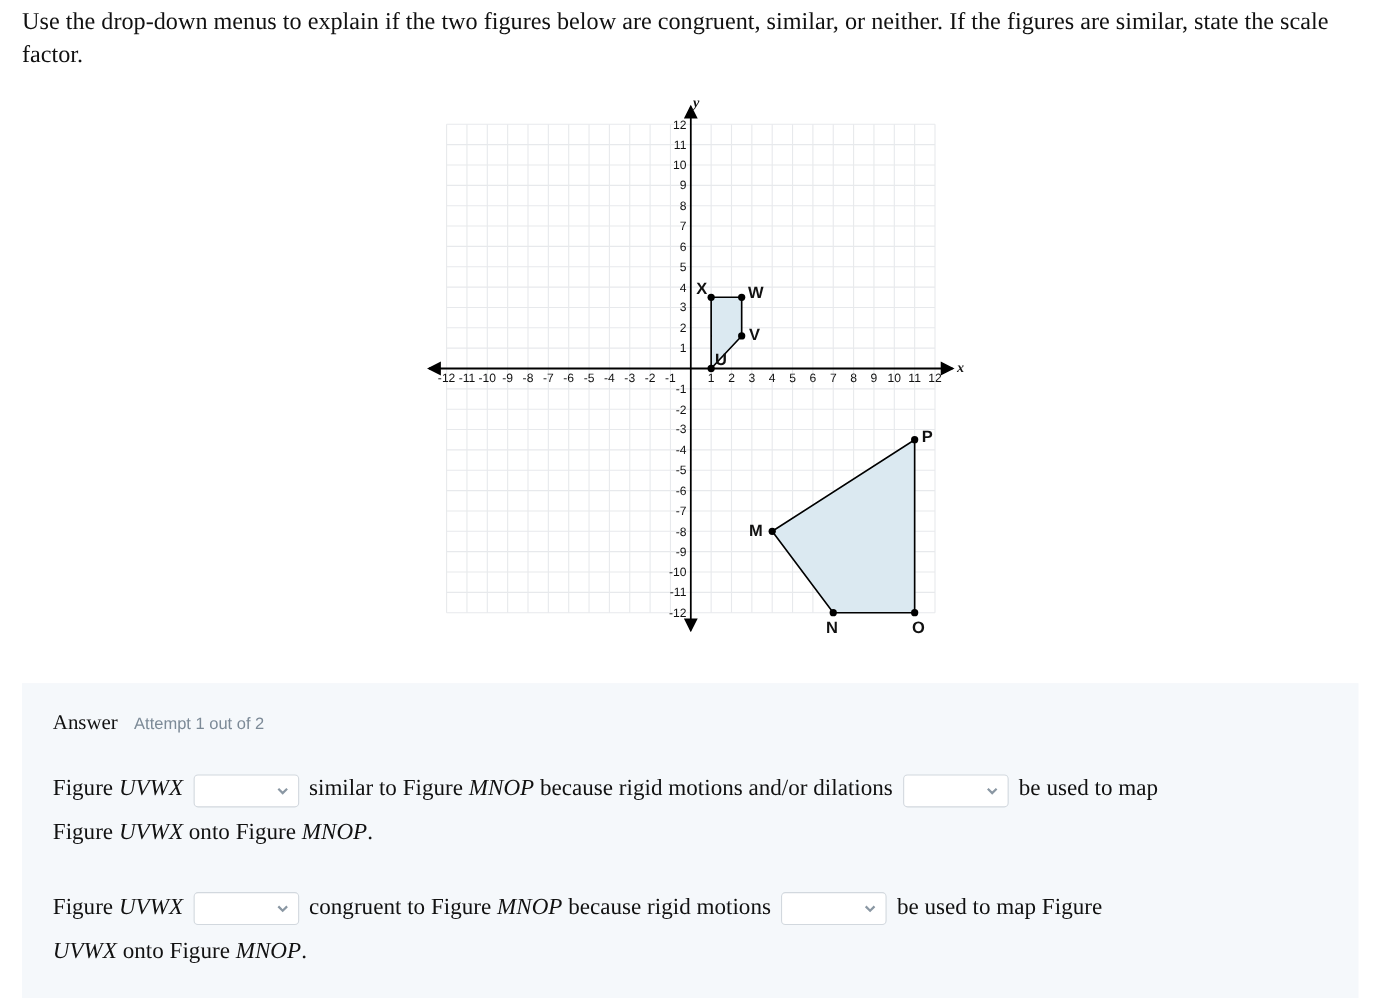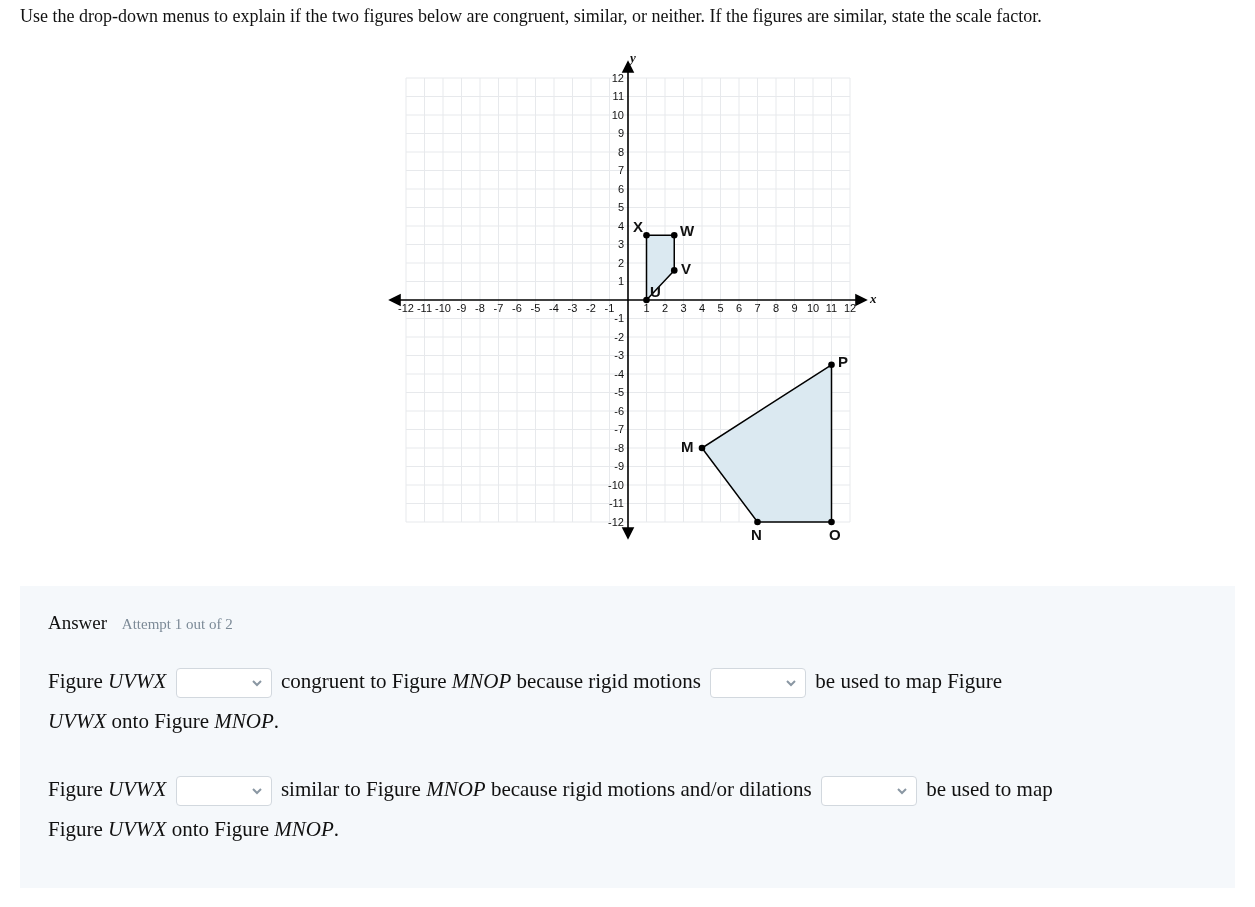--- a/index.html
+++ b/index.html
@@ -1,22 +1,22 @@
 <!DOCTYPE html>
 <html><head>
 <meta charset="utf-8">
 <style>
   html,body{margin:0;padding:0;font-family:"Times New Roman",Georgia,serif;color:#111;background:#fff}
   .page{width:1255px;margin:0 auto;padding:0 20px;box-sizing:border-box}
-  .prompt{font-size:18px;line-height:1.35;padding:4px 0 12px;font-family:Georgia,"Times New Roman",serif}
+  .prompt{font-size:22px;line-height:1.35;padding:4px 0 12px;font-family:Georgia,"Times New Roman",serif}
   .graph-wrap{display:flex;justify-content:center;padding:10px 0 30px}
   .answer-block{background:#f5f8fb;padding:26px 28px 38px;margin-top:6px}
   .ans-head{font-size:19px}
   .ans-head b{font-weight:400}
-  .attempt{color:#7c8a97;font-size:15px;margin-left:10px;font-family:Liberation Serif, serif}
+  .attempt{color:#7c8a97;font-size:15px;margin-left:10px;font-family:Liberation Sans, sans-serif}
   .sentence{font-size:21px;line-height:1.9;margin-top:28px;font-family:Georgia,"Times New Roman",serif}
   .fig{font-style:italic}
   .dd{display:inline-flex;align-items:center;justify-content:flex-end;min-width:96px;height:30px;padding:0 8px 0 14px;margin:0 4px;vertical-align:middle;background:#fff;border:1px solid #d2d8de;border-radius:4px;box-sizing:border-box;font-family:Arial,Helvetica,sans-serif;font-size:14px;color:#555}
   .dd .chev{margin-left:auto}
   svg.chev{width:12px;height:12px}
   svg.chev path{stroke:#8a97a3;stroke-width:2;fill:none}
   .tick-label{font:11px Arial,Helvetica,sans-serif;fill:#111}
   .pt-label{font:700 15px Arial,Helvetica,sans-serif;fill:#111}
   .axis-label{font:italic 700 13px "Times New Roman",serif;fill:#111}
 </style>
@@ -181,44 +181,44 @@
   </div>
 
   <div class="sentence">
     <span>Figure </span><span class="fig">UVWX</span>
     <span class="dd">
       <span></span>
       <svg class="chev">
             <path d="M2 4 L6 8 L10 4"></path>
           </svg>
     </span>
+    <span> similar to Figure </span><span class="fig">MNOP</span><span> because rigid motions and/or dilations </span>
+    <span class="dd">
+      <span></span>
+      <svg class="chev">
+            <path d="M2 4 L6 8 L10 4"></path>
+          </svg>
+    </span>
+    <span> be used to map </span><br>
+    <span>Figure </span><span class="fig">UVWX</span><span> onto Figure </span><span class="fig">MNOP</span><span>.</span>
+  </div>
+
+  <div class="sentence">
+    <span>Figure </span><span class="fig">UVWX</span>
+    <span class="dd">
+      <span></span>
+      <svg class="chev">
+            <path d="M2 4 L6 8 L10 4"></path>
+          </svg>
+    </span>
     <span> congruent to Figure </span><span class="fig">MNOP</span><span> because rigid motions </span>
     <span class="dd">
       <span></span>
       <svg class="chev">
             <path d="M2 4 L6 8 L10 4"></path>
           </svg>
     </span>
     <span> be used to map Figure </span><br>
     <span class="fig">UVWX</span><span> onto Figure </span><span class="fig">MNOP</span><span>.</span>
   </div>
-
-  <div class="sentence">
-    <span>Figure </span><span class="fig">UVWX</span>
-    <span class="dd">
-      <span></span>
-      <svg class="chev">
-            <path d="M2 4 L6 8 L10 4"></path>
-          </svg>
-    </span>
-    <span> similar to Figure </span><span class="fig">MNOP</span><span> because rigid motions and/or dilations </span>
-    <span class="dd">
-      <span></span>
-      <svg class="chev">
-            <path d="M2 4 L6 8 L10 4"></path>
-          </svg>
-    </span>
-    <span> be used to map </span><br>
-    <span>Figure </span><span class="fig">UVWX</span><span> onto Figure </span><span class="fig">MNOP</span><span>.</span>
-  </div>
 </div>
 
 </div>
 
 </body></html>

